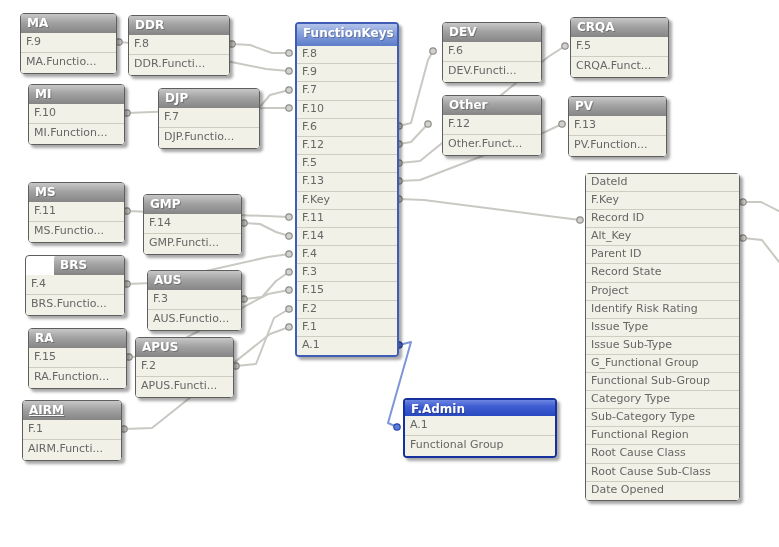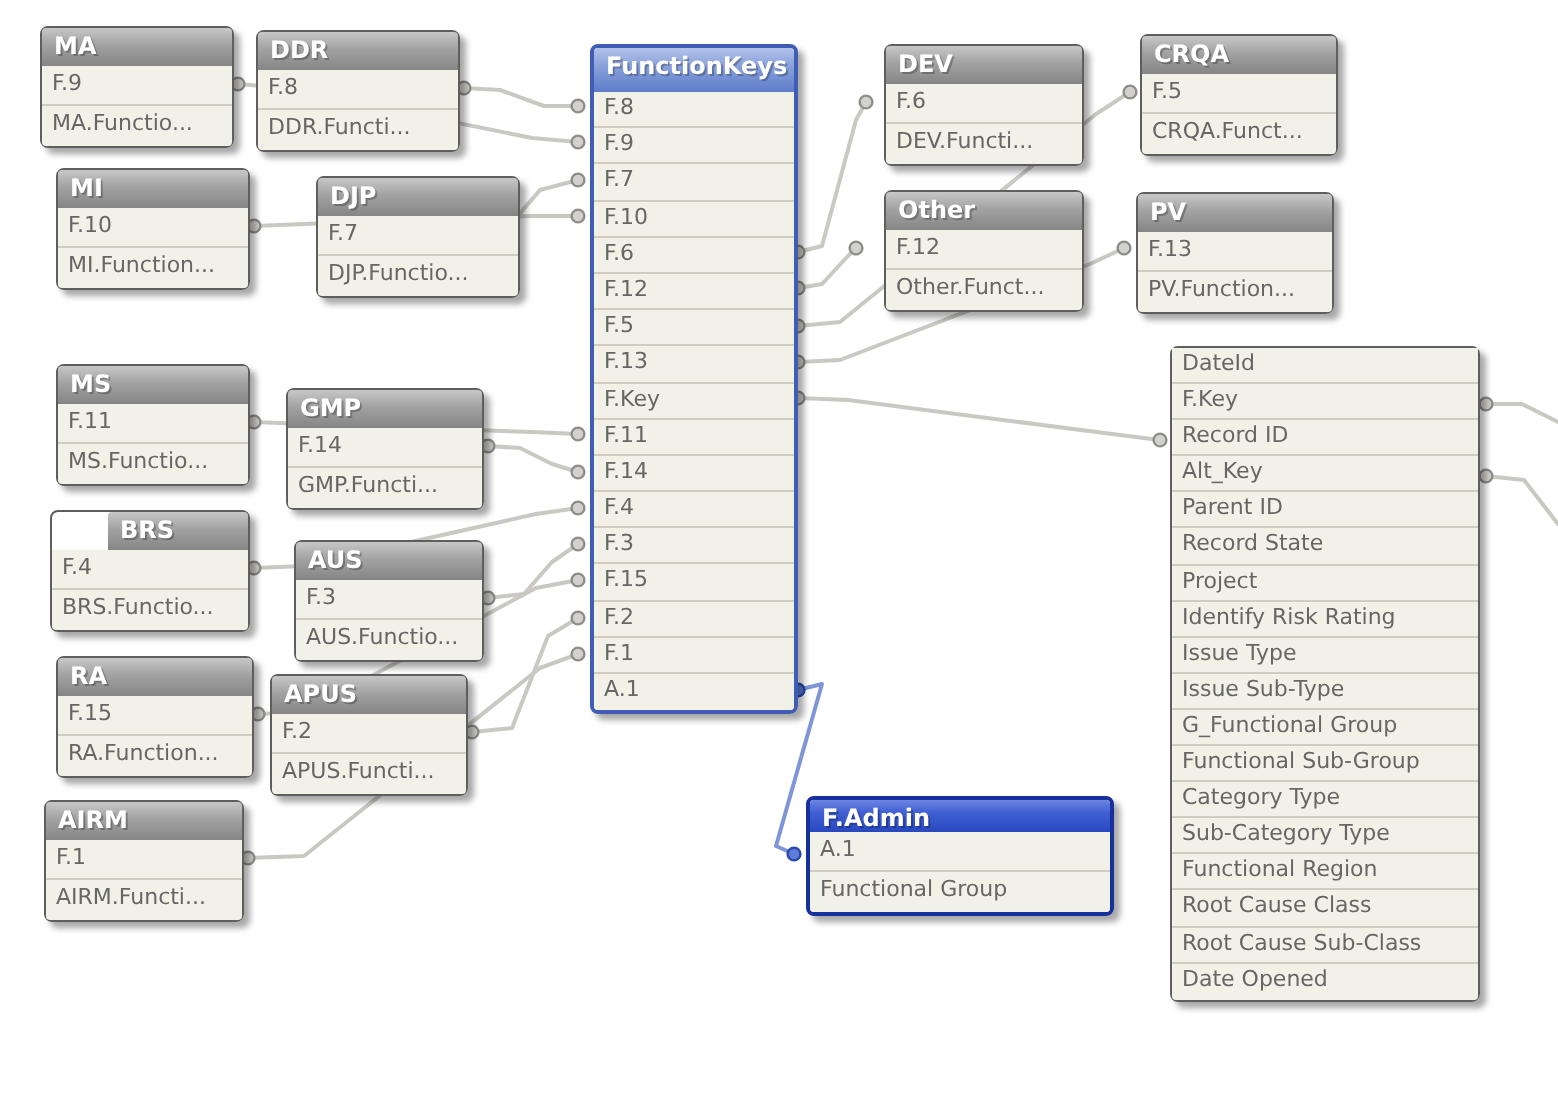--- a/index.html
+++ b/index.html
@@ -167,21 +167,21 @@
       </div>
     </div>
     <div class="tbl gray" style="left: 135px; top: 337px; width: 97px;">
       <div class="caption" style="height: 19px;">APUS</div>
       <div class="body">
         <div class="row" style="height: 20px; line-height: 18px;">F.2</div>
         <div class="row" style="height: 20px; line-height: 18px;">APUS.Functi...</div>
       </div>
     </div>
     <div class="tbl gray" style="left: 22px; top: 400px; width: 98px;">
-      <div class="caption" style="height: 19px;">AIRM</div>
+      <div class="caption" style="height: 19px; text-decoration: underline;">AIRM</div>
       <div class="body">
         <div class="row" style="height: 20px; line-height: 18px;">F.1</div>
         <div class="row" style="height: 20px; line-height: 18px;">AIRM.Functi...</div>
       </div>
     </div>
     <div class="tbl fk" style="left: 295px; top: 22px; width: 100px;">
       <div class="caption" style="height: 22px;">FunctionKeys</div>
       <div class="body">
         <div class="row" style="height: 18.2px; line-height: 16.2px;">F.8</div>
         <div class="row" style="height: 18.2px; line-height: 16.2px;">F.9</div>

